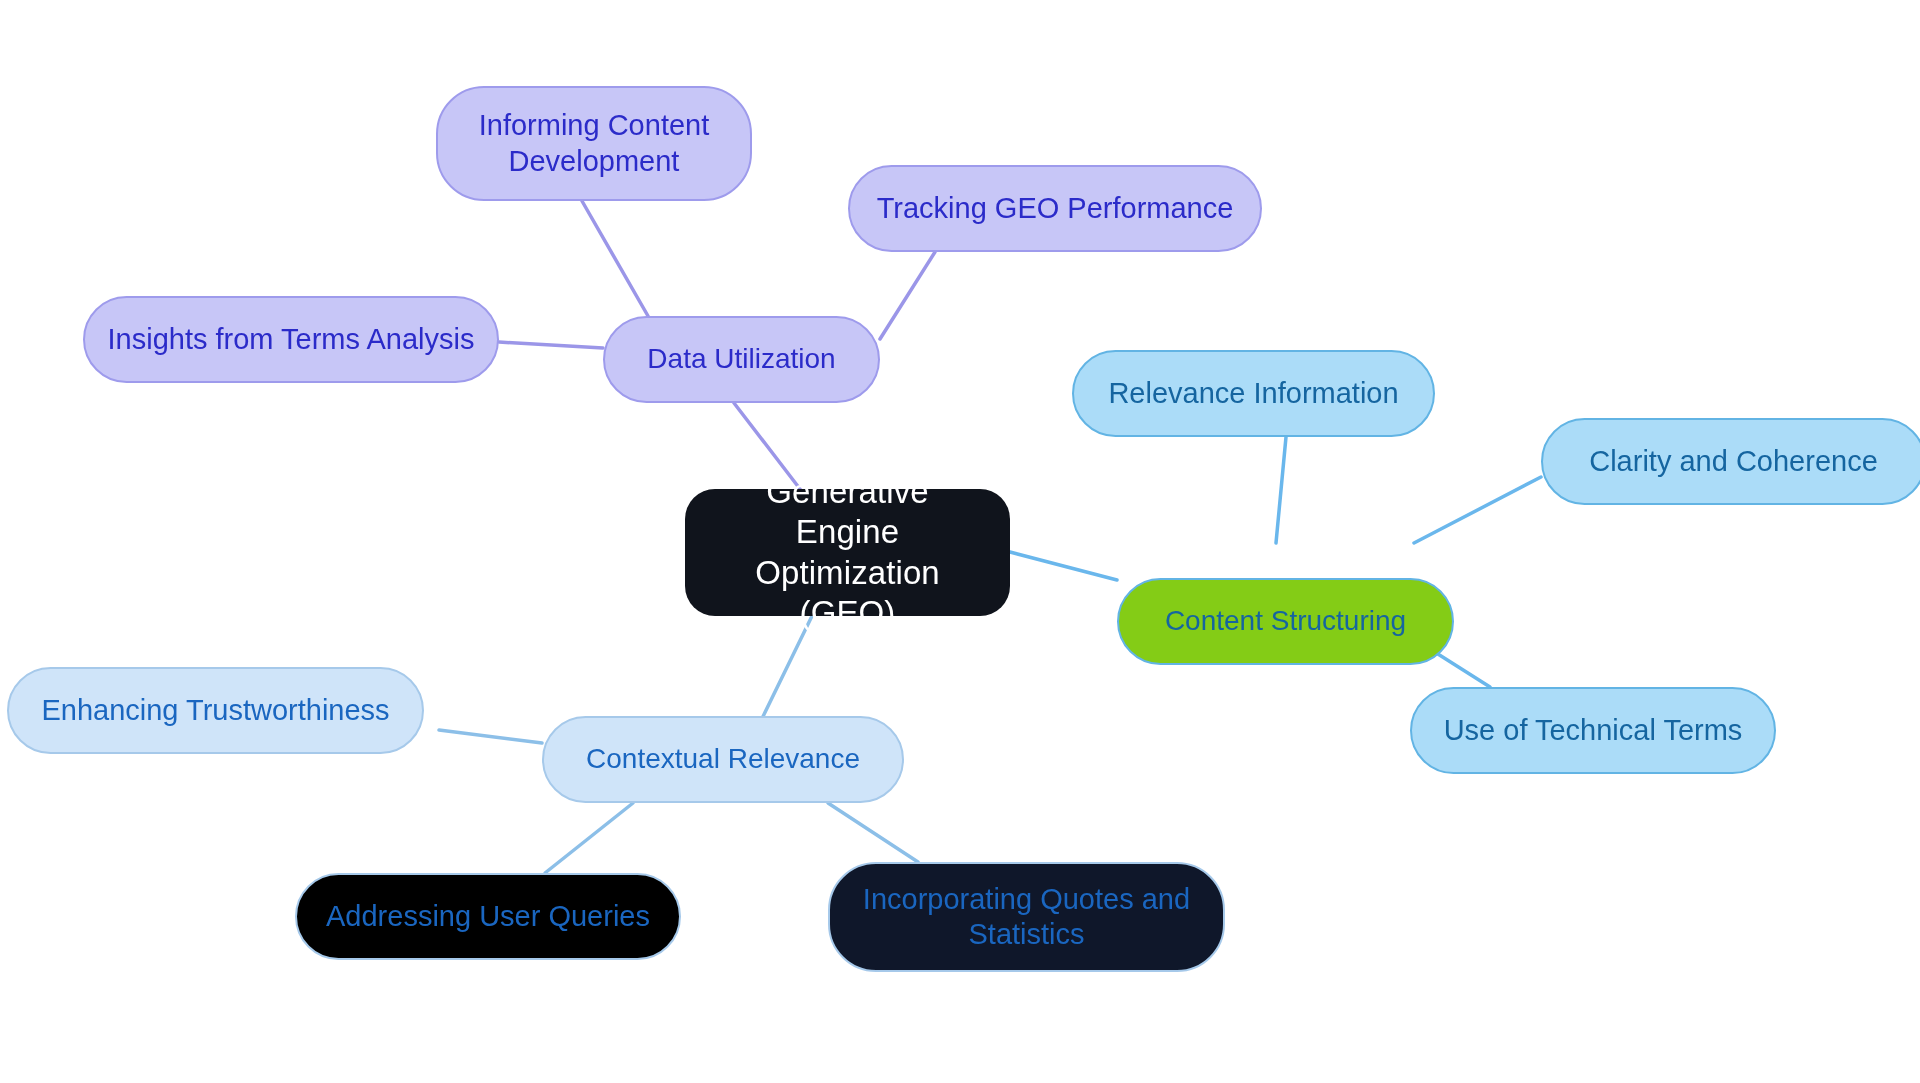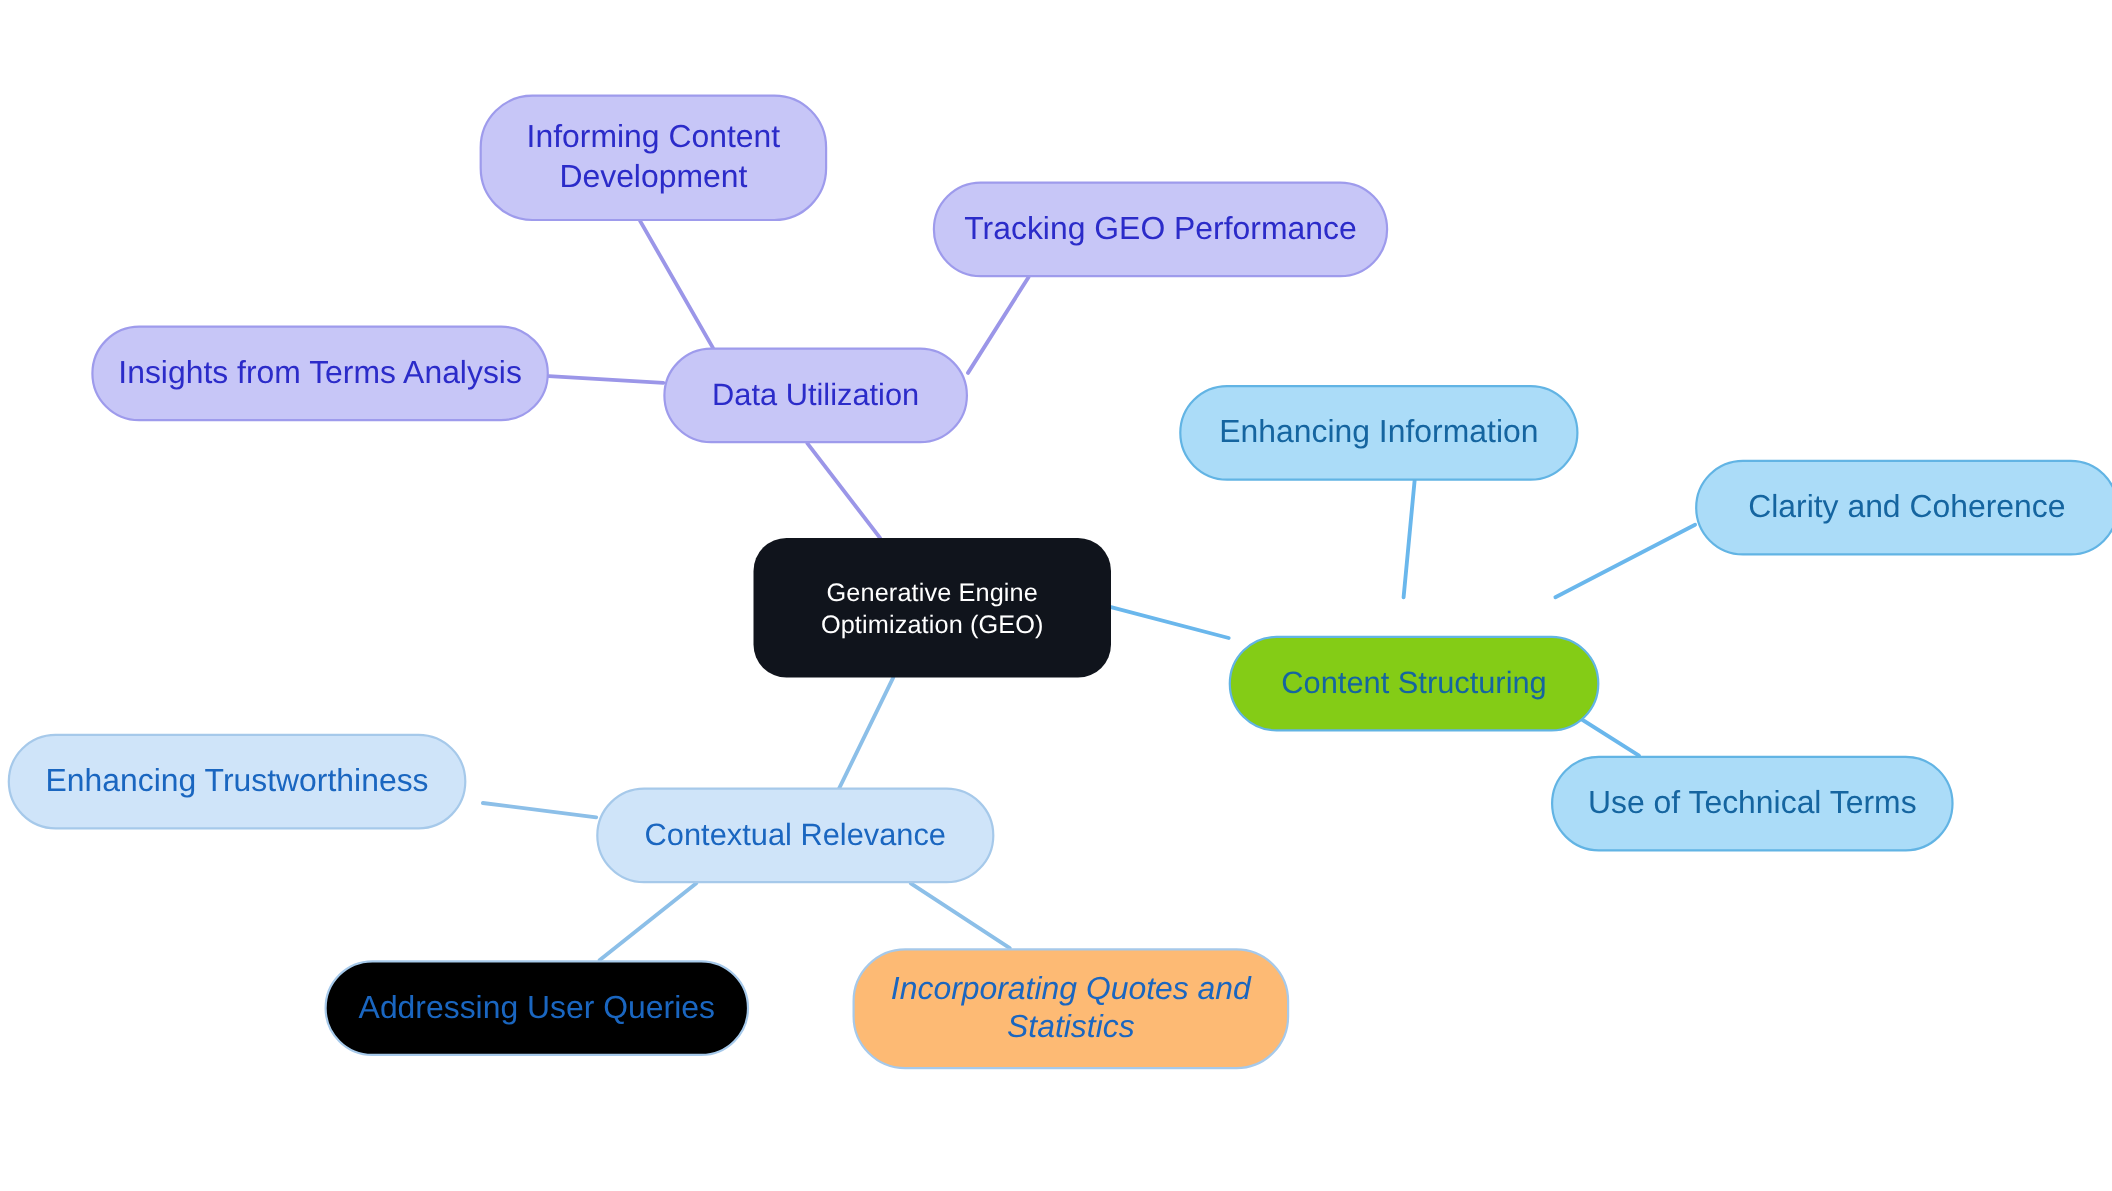--- a/index.html
+++ b/index.html
@@ -36,21 +36,21 @@
     border-radius: 48px;
     border-style: solid;
     border-width: 2px;
     line-height: 1.22;
     white-space: pre-line;
     padding: 6px 22px;
   }
   .node.root {
     border-radius: 30px;
     border-width: 0;
-    font-size: 23px;
+    font-size: 33px;
     letter-spacing: 0.1px;
     padding: 10px 26px;
   }
   .node.branch {
     font-size: 28px;
   }
   .node.leaf {
     font-size: 29px;
   }
 </style>
@@ -74,22 +74,22 @@
     </svg>
   <div id="node-layer">
       <div class="node root" style="left: 685px; top: 489px; width: 325px; height: 127px; background: rgb(16, 20, 28); color: rgb(255, 255, 255); border-color: rgb(16, 20, 28);">Generative Engine
 Optimization (GEO)</div>
       <div class="node branch" style="left: 603px; top: 316px; width: 277px; height: 87px; background: rgb(199, 198, 247); color: rgb(43, 43, 201); border-color: rgb(158, 155, 236);">Data Utilization</div>
       <div class="node leaf" style="left: 436px; top: 86px; width: 316px; height: 115px; background: rgb(199, 198, 247); color: rgb(43, 43, 201); border-color: rgb(158, 155, 236);">Informing Content
 Development</div>
       <div class="node leaf" style="left: 848px; top: 165px; width: 414px; height: 87px; background: rgb(199, 198, 247); color: rgb(43, 43, 201); border-color: rgb(158, 155, 236);">Tracking GEO Performance</div>
       <div class="node leaf" style="left: 83px; top: 296px; width: 416px; height: 87px; background: rgb(199, 198, 247); color: rgb(43, 43, 201); border-color: rgb(158, 155, 236);">Insights from Terms Analysis</div>
       <div class="node branch" style="left: 1117px; top: 543px; width: 337px; height: 87px; background: #84cc16; color: rgb(21, 101, 160); border-color: rgb(98, 180, 228); margin-top: 35px;">Content Structuring</div>
-      <div class="node leaf" style="left: 1072px; top: 350px; width: 363px; height: 87px; background: rgb(171, 220, 248); color: rgb(21, 101, 160); border-color: rgb(98, 180, 228);">Enhancing Information</div>
+      <div class="node leaf" style="left: 1072px; top: 350px; width: 363px; height: 87px; background: rgb(171, 220, 248); color: rgb(21, 101, 160); border-color: rgb(98, 180, 228);">Relevance Information</div>
       <div class="node leaf" style="left: 1541px; top: 418px; width: 385px; height: 87px; background: rgb(171, 220, 248); color: rgb(21, 101, 160); border-color: rgb(98, 180, 228);">Clarity and Coherence</div>
       <div class="node leaf" style="left: 1410px; top: 687px; width: 366px; height: 87px; background: rgb(171, 220, 248); color: rgb(21, 101, 160); border-color: rgb(98, 180, 228);">Use of Technical Terms</div>
       <div class="node branch" style="left: 542px; top: 716px; width: 362px; height: 87px; background: rgb(207, 228, 249); color: rgb(26, 102, 192); border-color: rgb(166, 201, 234);">Contextual Relevance</div>
       <div class="node leaf" style="left: 7px; top: 667px; width: 417px; height: 87px; background: rgb(207, 228, 249); color: rgb(26, 102, 192); border-color: rgb(166, 201, 234);">Enhancing Trustworthiness</div>
       <div class="node leaf" style="left: 295px; top: 873px; width: 386px; height: 87px; background: #000000; color: rgb(26, 102, 192); border-color: rgb(166, 201, 234);">Addressing User Queries</div>
-      <div class="node leaf" style="left: 775px; top: 862px; width: 397px; height: 110px; background: #fdba74; color: rgb(26, 102, 192); border-color: rgb(166, 201, 234); font-style: italic;">Incorporating Quotes and
+      <div class="node leaf" style="left: 828px; top: 862px; width: 397px; height: 110px; background: #0f172a; color: rgb(26, 102, 192); border-color: rgb(166, 201, 234);">Incorporating Quotes and
 Statistics</div>
     </div>
 </div>
 
 </body></html>

